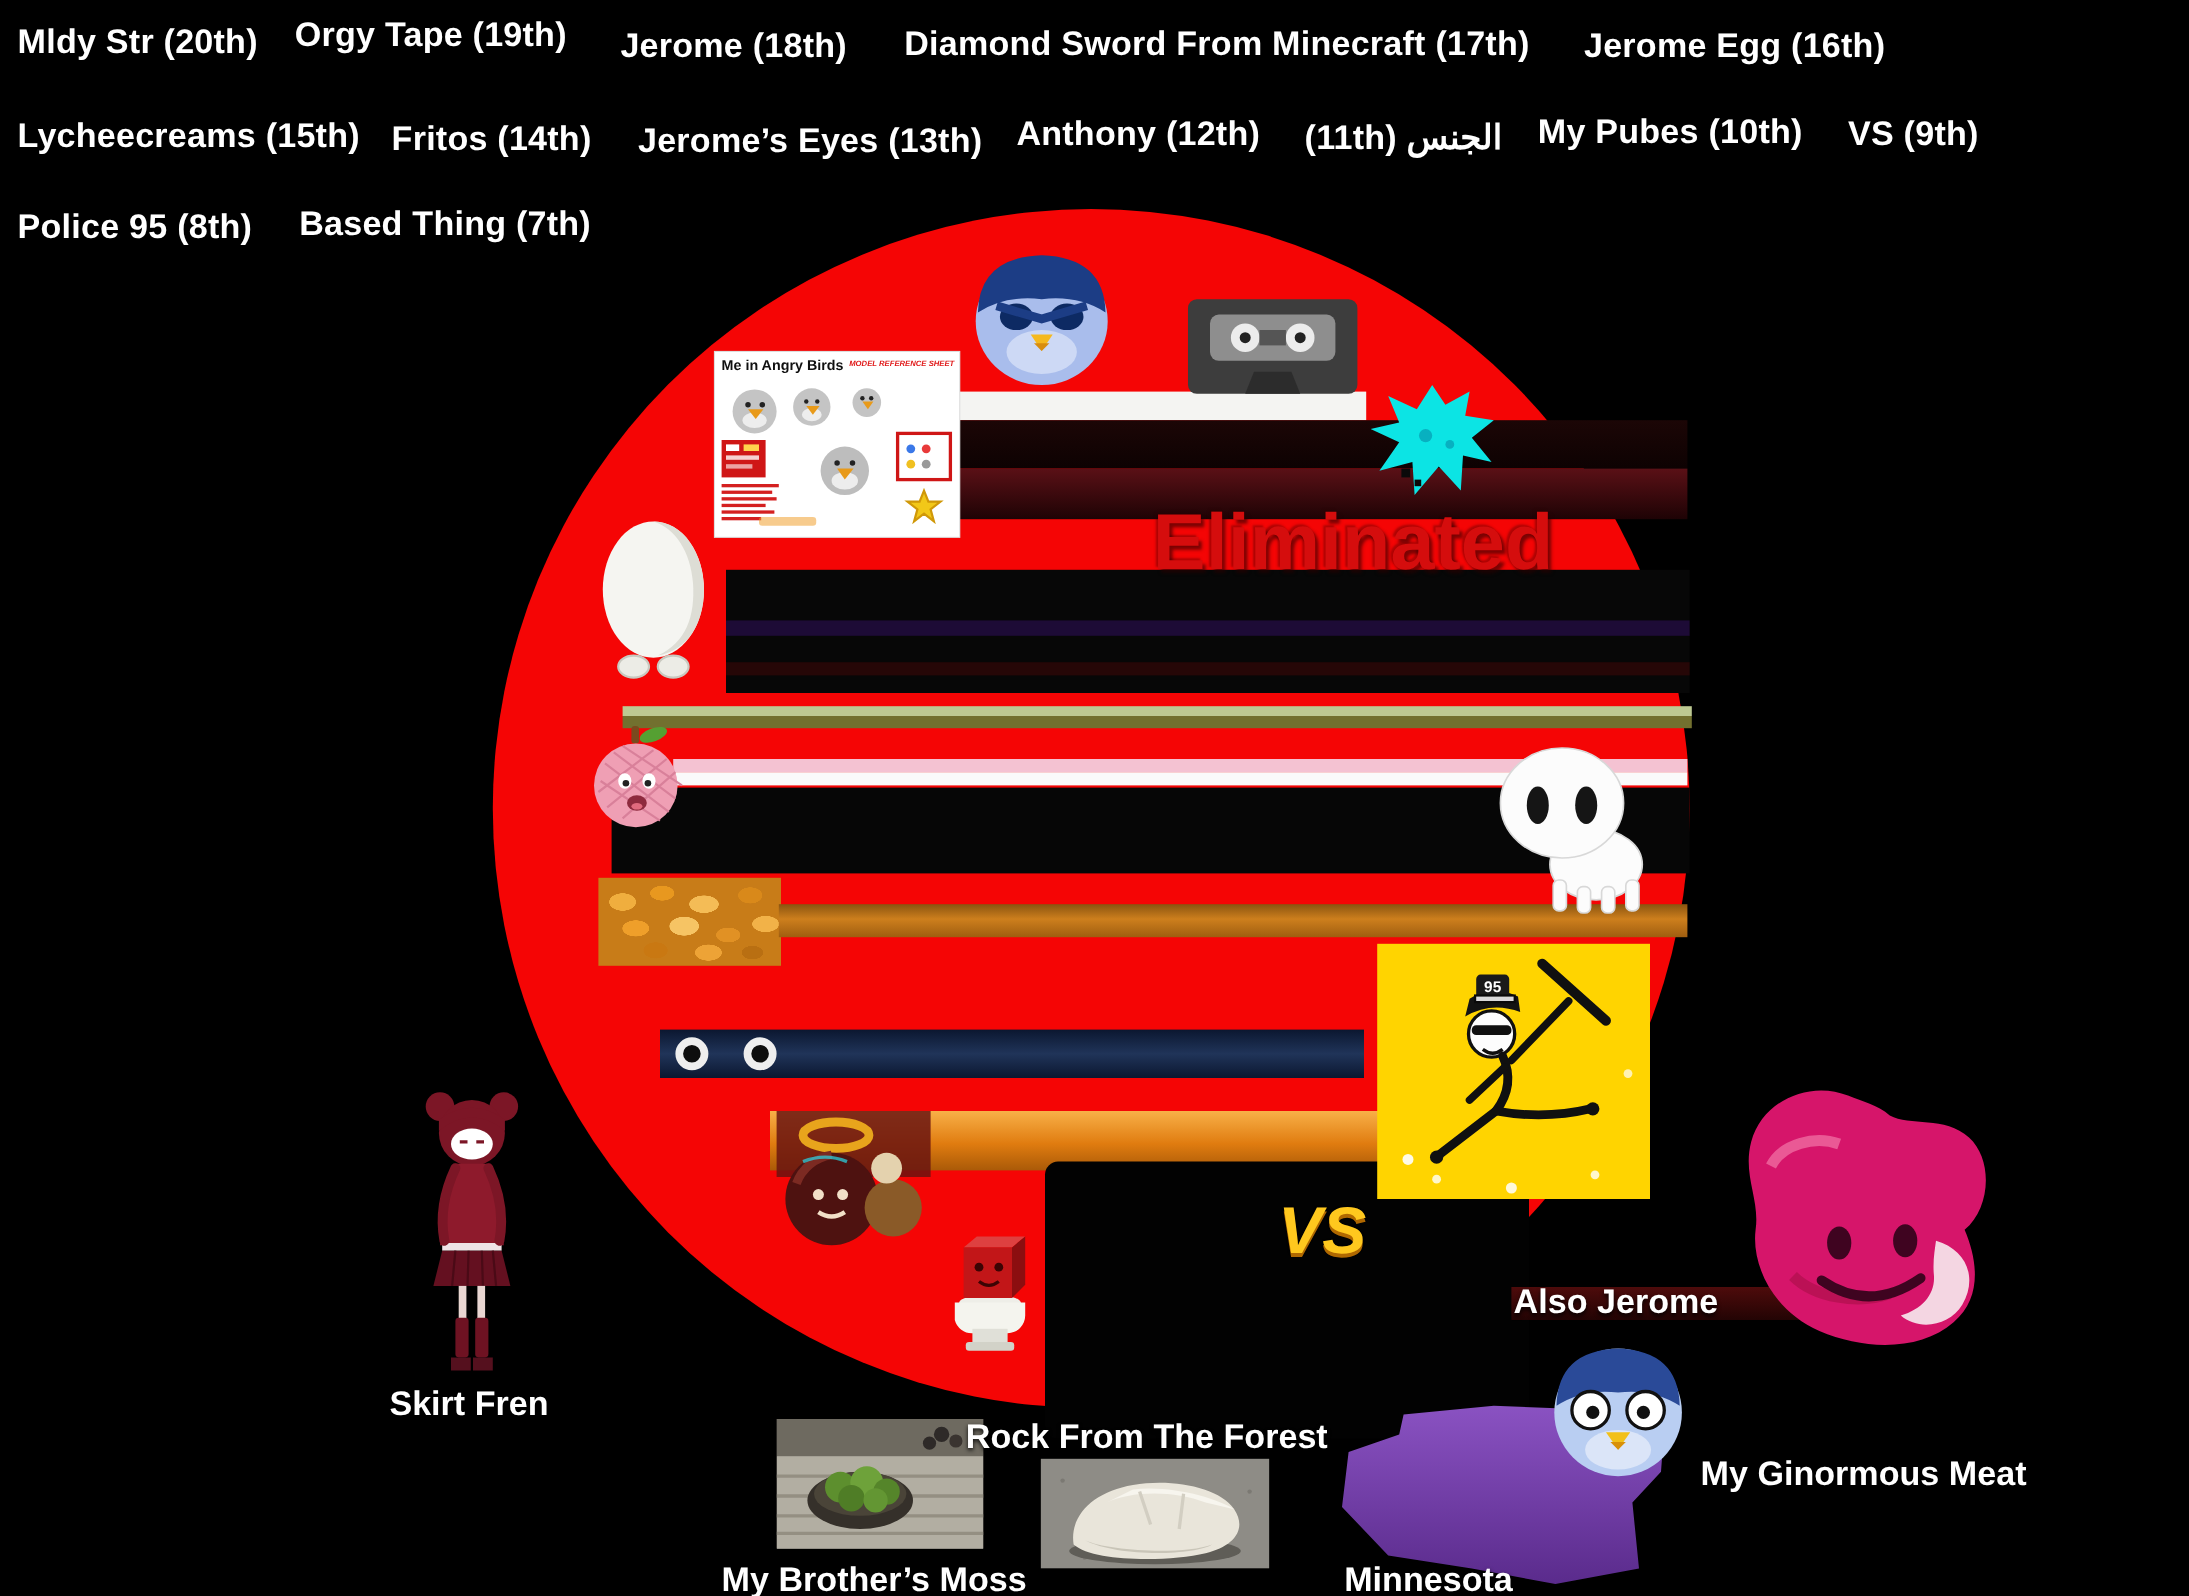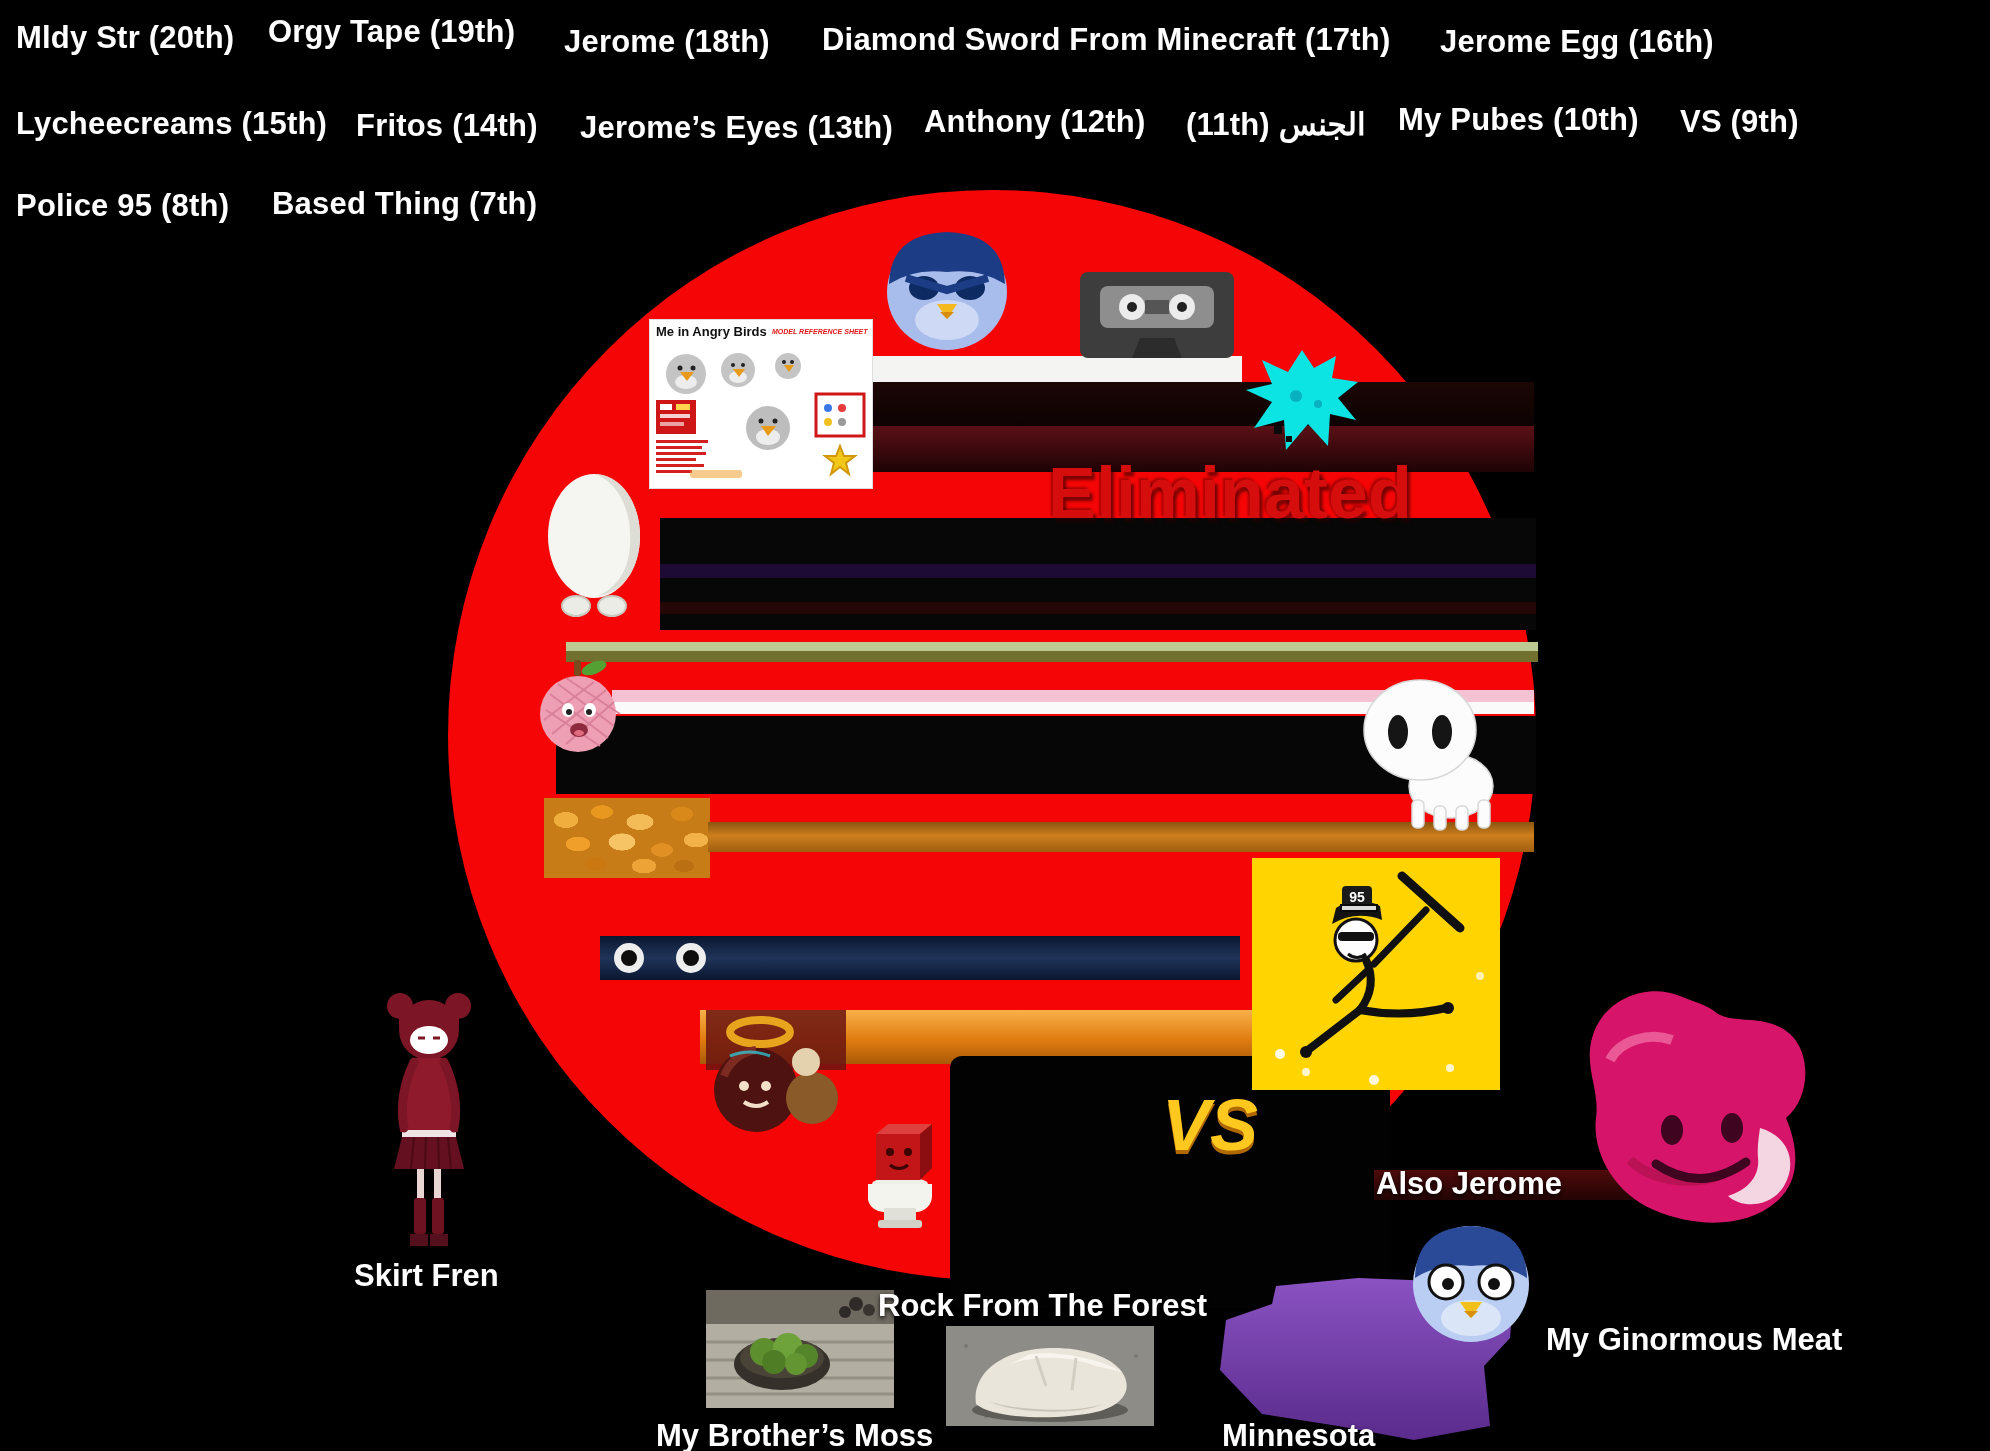--- a/index.html
+++ b/index.html
@@ -46,21 +46,21 @@
   .wheel{position:absolute;top:7px;width:16px;height:16px;border:7px solid #eeeeee;border-radius:50%;background:#0e0e0e;}
   #wheel1{left:14px;} #wheel2{left:76px;}
   #bar-orange{left:700px;top:1010px;width:692px;height:54px;
      background:linear-gradient(180deg,#f8b048,#e07c10 55%,#aa5a08);}
   #black-blob{left:950px;top:1056px;width:440px;height:252px;background:#020202;border-radius:12px;}
   #bar-aj{left:1374px;top:1170px;width:318px;height:30px;background:linear-gradient(180deg,#4e0b0b,#230404);}
 
   
   #eliminated{position:absolute;left:1048px;top:452px;font-size:72px;font-weight:800;color:#d50d0d;
      text-shadow:3px 4px 3px rgba(40,0,0,.6),-2px -2px 2px rgba(40,0,0,.35);}
-  #vs{position:absolute;left:1162px;top:1084px;font-size:72px;font-weight:800;font-style:italic;
+  #vs{position:absolute;left:1162px;top:1084px;font-size:60px;font-weight:800;font-style:italic;
      color:#ffc81e;text-shadow:0 4px 0 #b06800,0 1px 2px rgba(0,0,0,.6);}
 
   
   #bird-top{left:876px;top:222px;width:142px;height:132px;}
   #cassette{left:1076px;top:264px;width:162px;height:102px;}
   #sheet{left:650px;top:320px;width:222px;height:168px;background:#fff;box-shadow:0 0 0 1px #ddd;}
   #sheet .hdr{position:absolute;left:6px;top:4px;font-size:13px;font-weight:800;color:#101010;white-space:nowrap;text-align:center;}
   #sheet .sub{position:absolute;left:122px;top:8px;font-size:7px;font-style:italic;font-weight:700;color:#e01818;white-space:nowrap;}
   #sheet svg{position:absolute;left:0;top:22px;}
   #splat{left:1238px;top:344px;width:128px;height:112px;}

